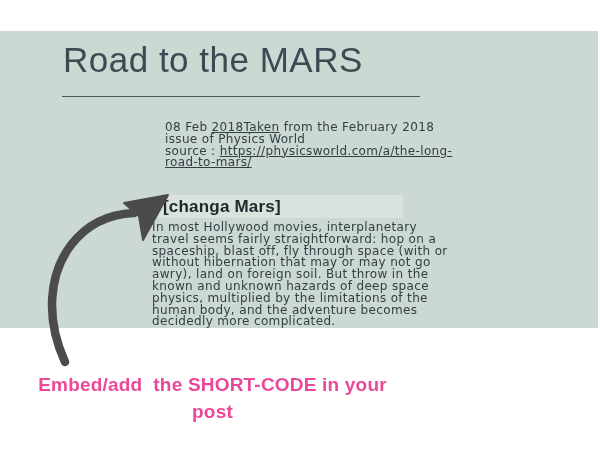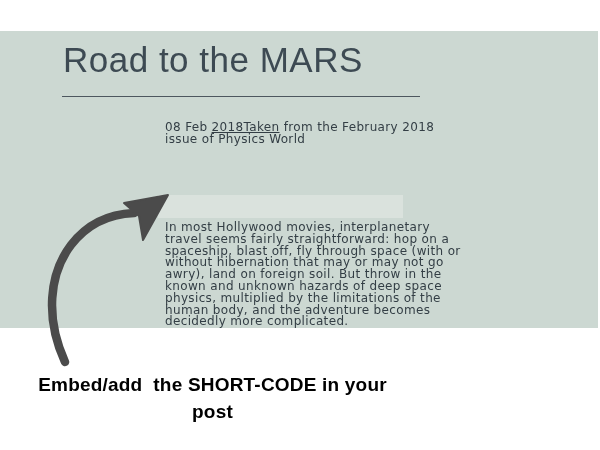--- a/index.html
+++ b/index.html
@@ -62,58 +62,60 @@
   .shortcode-heading {
     position: absolute;
     left: 163px; top: 195px;
     font-size: 17px;
     line-height: 23px;
     font-weight: bold;
     letter-spacing: 0.2px;
     color: #20292e;
     white-space: nowrap;
   }
-  .para-1 { left: 165px; top: 222px; }
+  .para-1 { left: 152px; top: 222px; }
   .para-2 { left: 165px; top: 296px; }
   .arrow-svg {
     position: absolute;
     left: 38px; top: 188px;
     width: 140px; height: 180px;
   }
   .instruction {
     position: absolute;
     left: 15px; top: 371px;
     width: 395px;
     text-align: center;
     font-size: 19px;
     line-height: 27px;
     font-weight: bold;
     letter-spacing: 0.2px;
-    color: #000000;
+    color: #ec4899;
     white-space: pre-wrap;
   }
 </style>
 </head>
 <body>
 
 <div class="canvas">
 
   <div class="green-panel"></div>
 
   <div class="page-title">Road to the MARS</div>
 
   <div class="title-divider"></div>
 
   <div class="article-text meta">
     <span class="line"><span>08 Feb </span><span class="link">2018Taken</span><span> from the February 2018 issue of Physics World</span></span>
+    <span class="line"><span>source : </span><span class="link">https://physicsworld.com/a/the-long-road-to-mars/</span></span>
   </div>
 
 
   <div class="highlight-band"></div>
 
+  <div class="shortcode-heading">[changa Mars]</div>
 
   <div class="article-text para-1">In most Hollywood movies, interplanetary travel seems fairly straightforward: hop on a spaceship, blast off, fly through space (with or without hibernation that may or may not go awry), land on foreign soil. But throw in the known and unknown hazards of deep space physics, multiplied by the limitations of the human body, and the adventure becomes decidedly more complicated.</div>
 
 
   <svg class="arrow-svg" viewBox="0 0 140 180" xmlns="http://www.w3.org/2000/svg">
     <path d="M 27 174 C 7 130, 11 86, 33 57 C 50 35, 72 26, 96 25" fill="none" stroke="#4b4b4b" stroke-width="8.5" stroke-linecap="round"></path>
     <polygon points="130,7 86,15 101,28 105,52" fill="#4b4b4b" stroke="#4b4b4b" stroke-width="2" stroke-linejoin="round"></polygon>
   </svg>
 
   <div class="instruction">Embed/add  the SHORT-CODE in your

